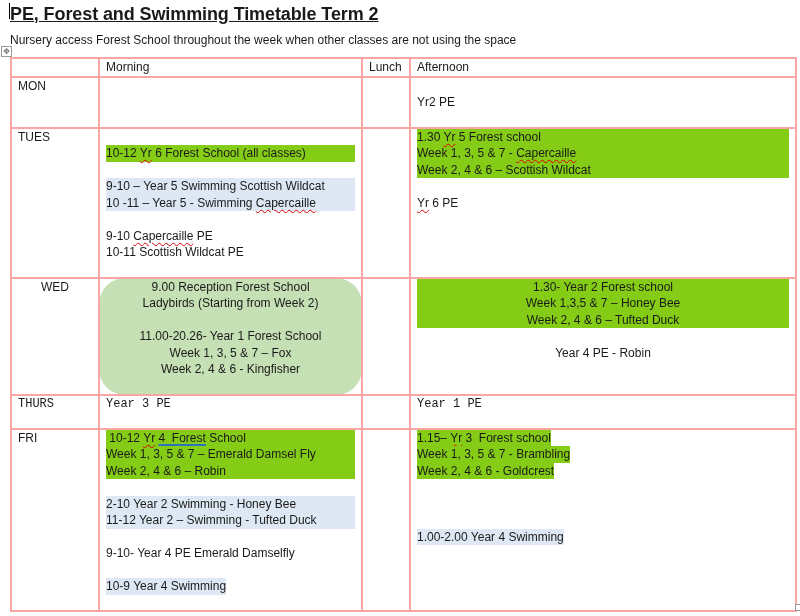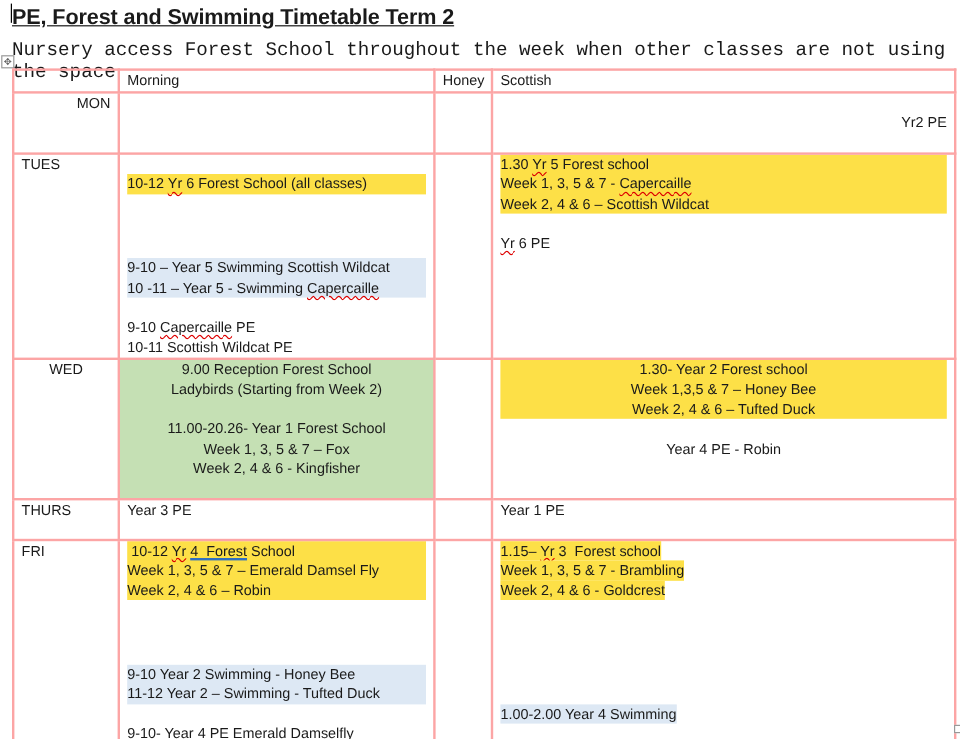--- a/index.html
+++ b/index.html
@@ -1,34 +1,34 @@
 <!DOCTYPE html>
 <html><head>
 <meta charset="utf-8">
 <style>
   html, body { margin:0; padding:0; background:#ffffff; }
   body { width:800px; height:616px; position:relative; overflow:hidden;
          font-family:"Liberation Sans", "DejaVu Sans", sans-serif; font-size:12px; color:#1a1a1a; }
   .title { position:absolute; left:10px; top:4px; font-weight:bold; text-decoration:underline; font-size:18px; letter-spacing:-0.1px; }
   .title-cursor { position:absolute; left:9px; top:3px; width:1px; height:16px; background:#000; }
-  .subtitle { position:absolute; left:10px; top:33px; font-size:16px;font-family:Liberation Mono, monospace; }
+  .subtitle { position:absolute; left:10px; top:33px; font-size:12px; }
   .move-handle { position:absolute; left:1px; top:46px; width:9px; height:9px; border:1px solid #999; font-size:8px; line-height:9px; text-align:center; color:#666; background:#fff; }
   .resize-handle { position:absolute; left:795px; top:604px; width:5px; height:5px; border:1px solid #999; background:#fff; }
   table { position:absolute; left:10px; top:57px; border-collapse:collapse; table-layout:fixed; width:785px; }
   td { border:2px solid #fca5a5; vertical-align:top; padding:0 6px; line-height:16.5px; font-size:12px; }
   col.c0 { width:88px; } col.c1 { width:263px; } col.c2 { width:48px; } col.c3 { width:386px; }
   tr.hdr td { height:15px; }
-  tr.mon td { height:49px;text-align:right; }
+  tr.mon td { height:49px; }
   tr.tue td { height:148px; }
   tr.wed td { height:115px;text-align:center; }
-  tr.thu td { height:32px; }
+  tr.thu td { height:32px;font-family:Liberation Mono, monospace; }
   tr.fri td { height:180px; }
   .blk { display:block; }
-  .green { background:#fde047; }
-  .blue { background:#dde8f4;margin-top:37px; }
+  .green { background:#84cc16; }
+  .blue { background:#dde8f4; }
   .inl { display:inline-block; }
   .gap { height:16.5px; }
   .sq { text-decoration:underline wavy #d00; text-decoration-thickness:1px; text-underline-offset:2px; }
   .bsq { text-decoration:underline #2f6fc0; text-decoration-thickness:2px; text-underline-offset:2px; }
 </style>
 </head>
 <body>
 
 <div class="title-cursor"></div>
 <div class="title">PE, Forest and  Swimming Timetable  Term 2</div>
@@ -39,22 +39,22 @@
   <colgroup>
       <col class="c0">
       <col class="c1">
       <col class="c2">
       <col class="c3">
     </colgroup>
   <tbody>
       <tr class="hdr">
     <td></td>
     <td>Morning</td>
-    <td>Honey</td>
-    <td>Scottish</td>
+    <td>Lunch</td>
+    <td>Afternoon</td>
   </tr>
 
   <tr class="mon">
     <td>MON</td>
     <td></td>
     <td></td>
     <td>
       <div class="gap"></div>
       <span class="blk">Yr2 PE</span>
     </td>
@@ -81,21 +81,21 @@
         <span class="blk">Week 1, 3, 5 &amp; 7 - <span class="sq">Capercaille</span></span>
         <span class="blk">Week 2, 4 &amp; 6 – Scottish Wildcat</span>
       </div>
       <div class="gap"></div>
       <span class="blk"><span class="sq">Yr</span> 6 PE</span>
     </td>
   </tr>
 
   <tr class="wed">
     <td>WED</td>
-    <td class="green" style="background:#c5e0b4;">
+    <td class="green" style="background:#c5e0b4;border-radius:26px;">
       <span class="blk">9.00 Reception Forest School</span>
       <span class="blk">Ladybirds (Starting from Week 2)</span>
       <div class="gap"></div>
       <span class="blk">11.00-20.26- Year 1 Forest School</span>
       <span class="blk">Week 1, 3, 5 &amp; 7 – Fox</span>
       <span class="blk">Week 2, 4 &amp; 6 - Kingfisher</span>
     </td>
     <td></td>
     <td>
       <div class="green">
@@ -122,21 +122,21 @@
   <tr class="fri">
     <td>FRI</td>
     <td>
       <div class="green">
         <span class="blk">&nbsp;10-12 <span class="sq">Yr</span> <span class="bsq">4&nbsp; Forest</span> School</span>
         <span class="blk">Week 1, 3, 5 &amp; 7 – Emerald Damsel Fly</span>
         <span class="blk">Week 2, 4 &amp; 6 – Robin</span>
       </div>
       <div class="gap"></div>
       <div class="blue">
-        <span class="blk">9-10 Year 2 Swimming - Honey Bee</span>
+        <span class="blk">2-10 Year 2 Swimming - Honey Bee</span>
         <span class="blk">11-12 Year 2 – Swimming - Tufted Duck</span>
       </div>
       <div class="gap"></div>
       <span class="blk">9-10- Year 4 PE Emerald Damselfly</span>
       <div class="gap"></div>
       <span class="inl blue">10-9 Year 4 Swimming</span>
     </td>
     <td></td>
     <td>
       <span class="inl green">1.15– <span class="sq">Yr</span> 3&nbsp; Forest school</span><br>

